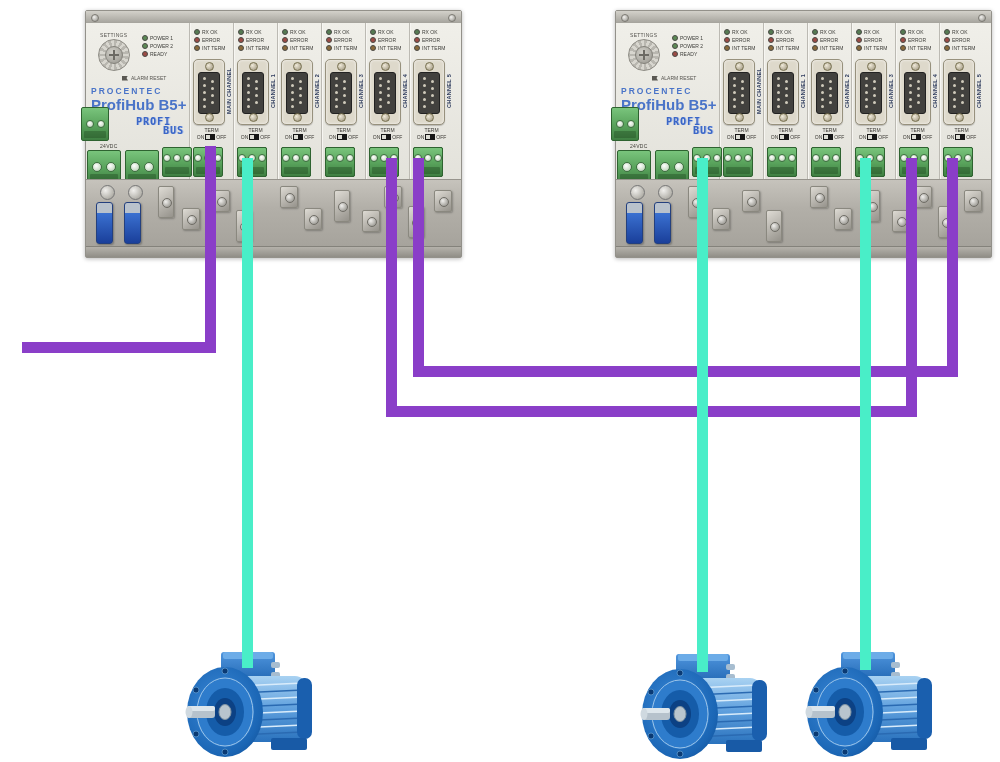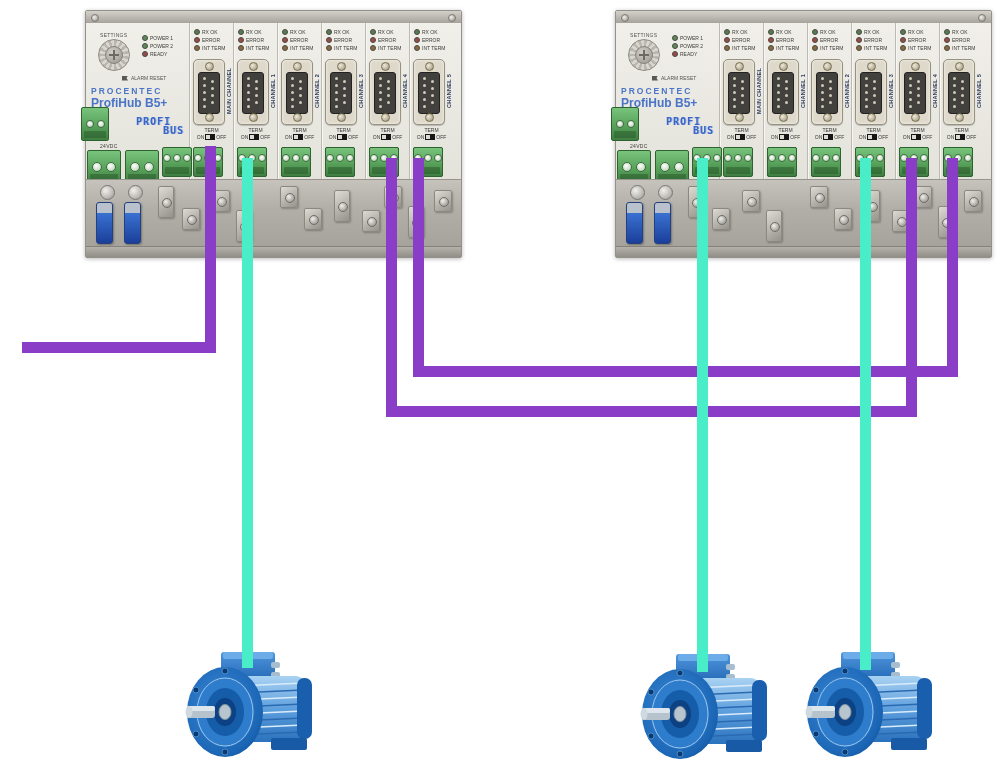--- a/index.html
+++ b/index.html
@@ -33,21 +33,21 @@
   .led-row{display:flex;align-items:center;gap:2px;height:8px;}
   .led{width:4px;height:4px;border-radius:50%;border:1px solid #4a4a46;display:inline-block;background:#8a4242;}
   .led-label{font-size:5px;color:#3d3d39;white-space:nowrap;}
 
   .alarm-reset{position:absolute;top:52px;left:36px;display:flex;align-items:center;gap:3px;
                font-size:5px;color:#55534e;background:none;border:none;}
   .flag-icon{width:6px;height:5px;background:#5a5852;display:inline-block;
              clip-path:polygon(0 0,100% 0,75% 50%,100% 100%,0 100%);}
 
   .brand{position:absolute;top:63px;left:5px;font-size:8.5px;font-weight:bold;color:#4a74c8;letter-spacing:2px;}
-  .model{position:absolute;top:73px;left:5px;font-size:12px;font-weight:bold;color:#4a74c8;}
+  .model{position:absolute;top:73px;left:5px;font-size:15px;font-weight:bold;color:#4a74c8;}
   .logo{position:absolute;top:94px;left:50px;width:48px;line-height:9px;
         font-family:"DejaVu Sans Mono",monospace;font-weight:bold;color:#3b66c6;}
   .logo-l1{display:block;font-size:10px;letter-spacing:1px;text-shadow:1px 0 0 #9db6e6;}
   .logo-l2{display:block;font-size:10px;letter-spacing:1px;text-align:right;text-shadow:1px 0 0 #9db6e6;}
 
   .tblock{background:linear-gradient(180deg,#79c47c 0%,#58a25b 55%,#3f7f42 100%);
           border:1px solid #2e6330;border-radius:2px;position:relative;box-sizing:border-box;}
   .tblock::after{content:'';position:absolute;left:2px;right:2px;bottom:2px;height:7px;
           background:rgba(25,62,27,.35);border-radius:1px;}
   .tscrew{width:6px;height:6px;border-radius:50%;display:inline-block;

